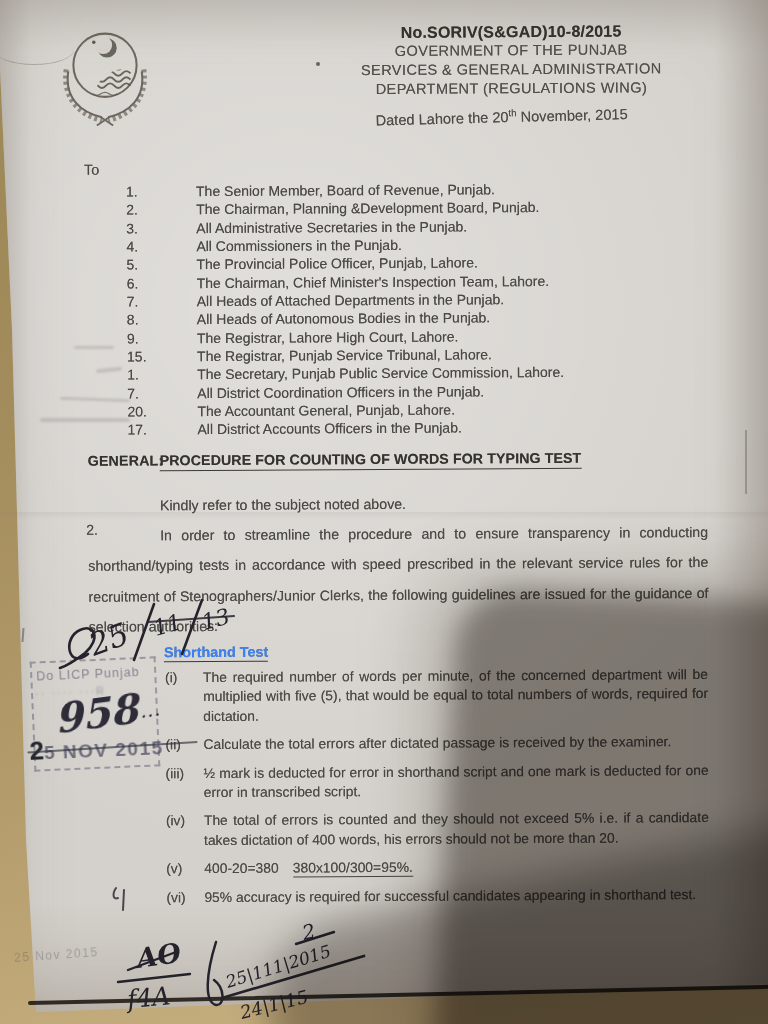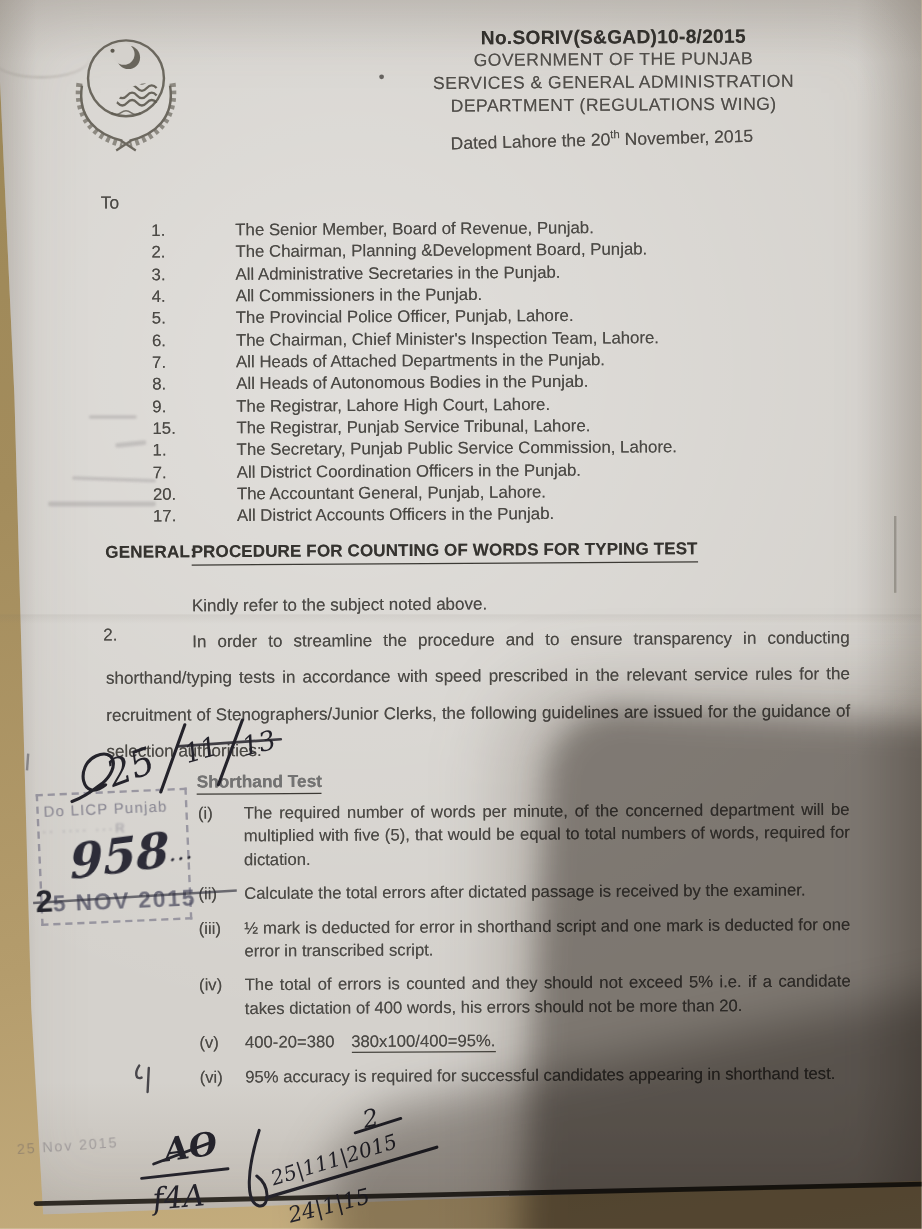--- a/index.html
+++ b/index.html
@@ -44,21 +44,21 @@
   .r-row{display:flex;font-size:14px;line-height:18.35px;}
   .r-num{flex:0 0 70px;}
   .subject-wrap{position:absolute;left:88px;top:451px;width:640px;}
   .subject-label{position:absolute;left:0;top:0;font-weight:bold;font-size:14.2px;color:#35332f;letter-spacing:.2px;}
   .subject-text{position:absolute;left:72px;top:0;font-weight:bold;font-size:14.2px;color:#35332f;
     border-bottom:1.8px solid #3c3a35;padding-bottom:2px;letter-spacing:.1px;white-space:nowrap;}
   .kindly{position:absolute;left:160px;top:496px;font-size:14.2px;}
   .p2num{position:absolute;left:86px;top:520px;font-size:14.2px;}
   .para2{position:absolute;left:88px;top:519px;width:620px;font-size:14.2px;line-height:30.3px;
     text-align:justify;text-indent:72px;}
-  .sh-head{position:absolute;left:163px;top:643px;font-weight:bold;font-size:14.4px;color:#737373;
+  .sh-head{position:absolute;left:163px;top:643px;font-weight:bold;font-size:14.4px;color:#3b82f6;
     border-bottom:1.8px solid #3c3a35;padding-bottom:1px;}
   .guides{position:absolute;left:164px;top:667px;width:543px;}
   .g-row{display:flex;font-size:13.9px;line-height:19.4px;margin-bottom:9px;}
   .g-num{flex:0 0 38px;}
   .g-text{flex:1;text-align:justify;}
   .u:empty{display:none;}
   .u:not(:empty){border-bottom:1.6px solid #47453f;padding-bottom:1px;margin-left:14px;}
 
   
   .stamp{position:absolute;left:32px;top:659px;width:122px;height:106px;
@@ -235,21 +235,21 @@
     <span class="g-text"><span>½ mark is deducted for error in shorthand script and one mark is deducted for one error in transcribed script.</span></span>
   </div>
 
   <div class="g-row">
     <span class="g-num">(iv)</span>
     <span class="g-text"><span>The total of errors is counted and they should not exceed 5% i.e. if a candidate takes dictation of 400 words, his errors should not be more than 20.</span></span>
   </div>
 
   <div class="g-row">
     <span class="g-num">(v)</span>
-    <span class="g-text"><span>400-20=380</span><span class="u">380x100/400=95%.</span></span>
+    <span class="g-text"><span>400-20=380</span><span class="u">380x100/300=95%.</span></span>
   </div>
 
   <div class="g-row">
     <span class="g-num">(vi)</span>
     <span class="g-text"><span>95% accuracy is required for successful candidates appearing in shorthand test.</span></span>
   </div>
 </div>
 </div>
 
 <div class="stamp">

